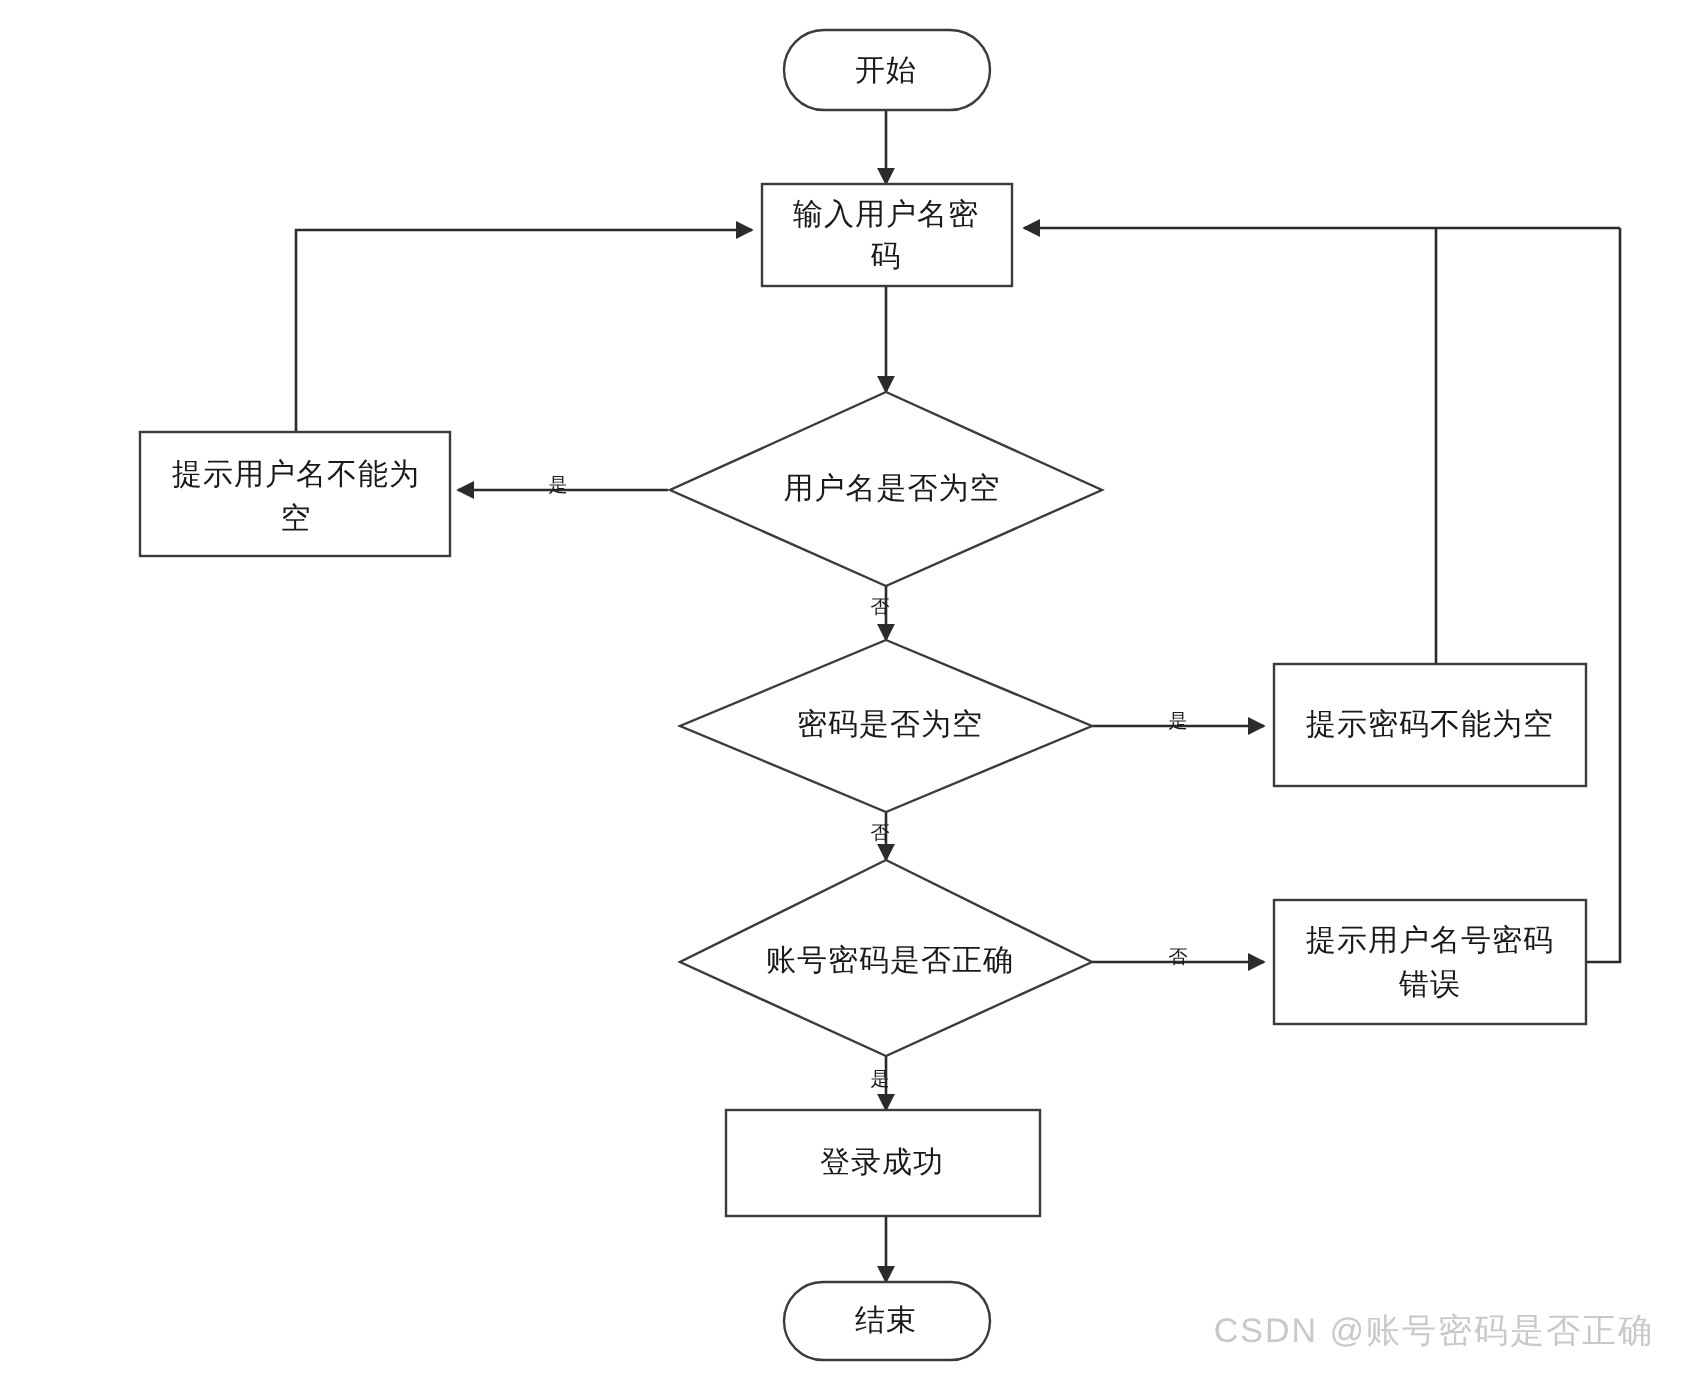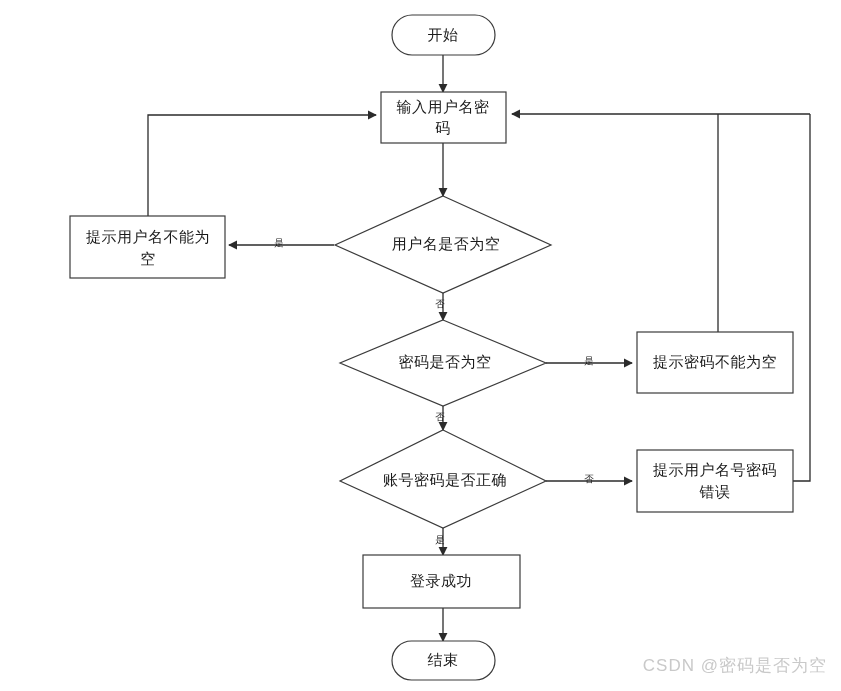--- a/index.html
+++ b/index.html
@@ -153,15 +153,15 @@
       <text class="node-label" x="441" y="582">登录成功</text>
     </g>
 
     <g>
       <rect class="node-shape" x="392" y="641" width="103" height="39" rx="19.5" ry="19.5"></rect>
       <text class="node-label" x="443" y="661">结束</text>
     </g>
 
   </svg>
 
-  <div class="watermark">CSDN @密码是否为空</div>
+  <div class="watermark">CSDN @账号密码是否正确</div>
 
 </div>
 
 </body></html>

